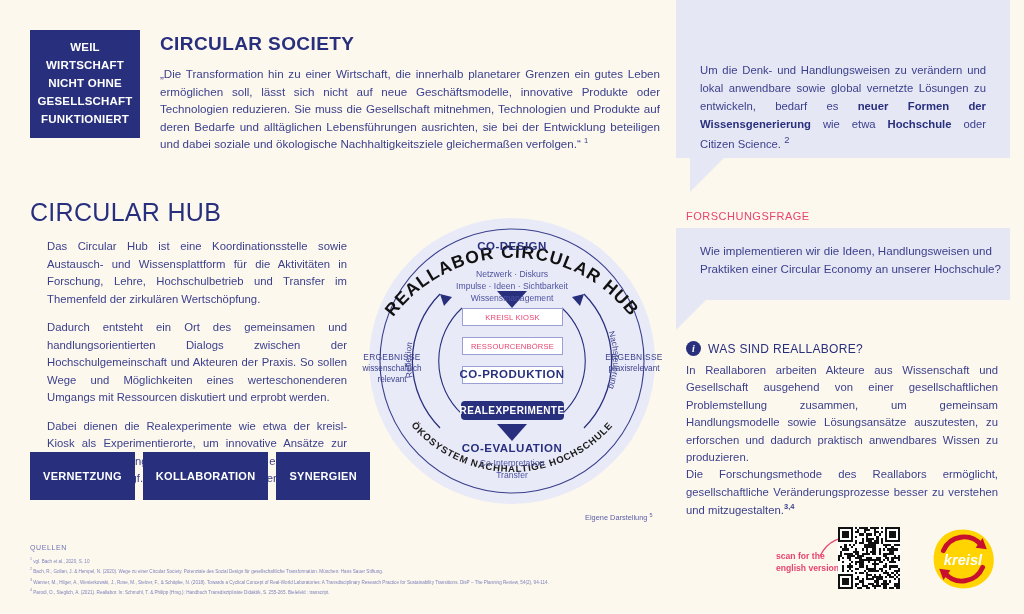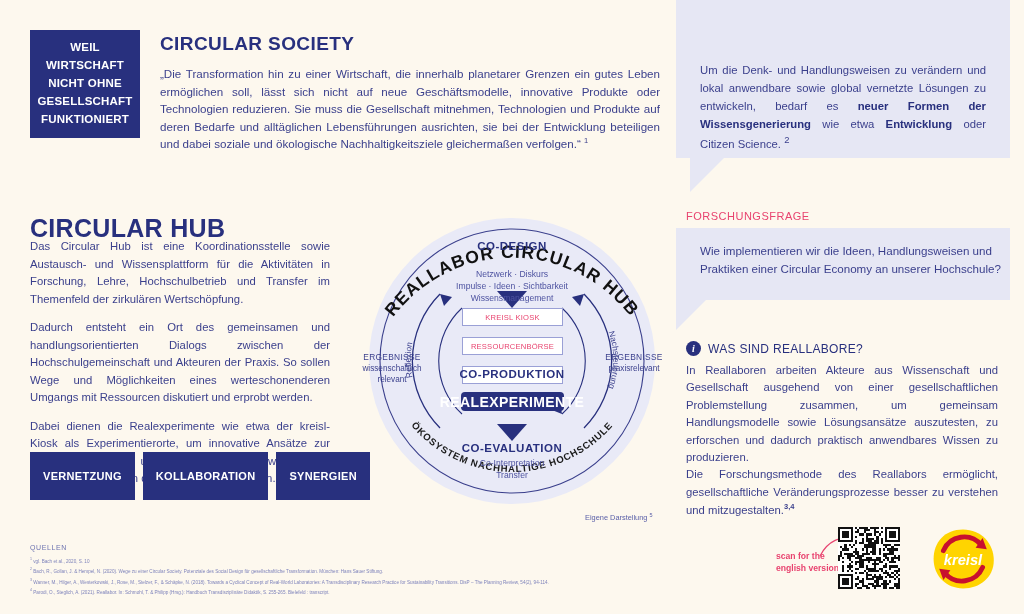--- a/index.html
+++ b/index.html
@@ -60,22 +60,22 @@
     font-size:10px;font-weight:bold;font-style:italic;
     display:flex;align-items:center;justify-content:center;font-family:"Liberation Serif",serif;
   }
   .info-body{
     position:absolute;left:686px;top:362px;width:312px;
     font-size:11.3px;line-height:1.54;text-align:justify;color:#3a3f8c;
   }
   .info-body sup{font-size:7.5px;font-weight:bold;}
 
   
-  .hub-title{position:absolute;left:30px;top:214px;font-size:25px;font-weight:bold;letter-spacing:.3px;color:#28307e;}
-  .hub-body{position:absolute;left:30px;top:238px;width:300px;font-size:11.3px;line-height:1.55;text-align:justify;color:#3a3f8c;}
+  .hub-title{position:absolute;left:30px;top:198px;font-size:25px;font-weight:normal;letter-spacing:.3px;color:#28307e;}
+  .hub-body{position:absolute;left:47px;top:238px;width:300px;font-size:11.3px;line-height:1.55;text-align:justify;color:#3a3f8c;}
   .hub-body p{margin:0 0 11px 0;}
 
   .chips{position:absolute;left:30px;top:452px;display:flex;gap:8px;border-radius:15px;}
   .chip{
     background:#28307e;color:#fff;font-weight:bold;font-size:11px;letter-spacing:.3px;
     padding:13px 13px;display:flex;align-items:center;justify-content:center;height:22px;
   }
 
   
   .src-title{position:absolute;left:30px;top:544px;font-size:7px;letter-spacing:.6px;color:#6d73b0;}
@@ -91,23 +91,23 @@
   .ph-sub{font-size:8.6px;line-height:1.42;color:#4d52a0;}
 
   .ibox{
     width:99px;height:16px;margin:0 auto 11px auto;background:#ffffff;
     border:1px solid #9aa0d6;border-radius:0;
     display:flex;align-items:center;justify-content:center;
     font-size:7.6px;color:#e8436f;letter-spacing:.2px;
   }
   .ibox.dots{color:#c9cbe6;font-size:7px;}
   .realexp{
-    width:103px;height:19px;margin:0 auto;background:#28307e;border-radius:4px;
+    width:103px;height:19px;margin:9px auto;background:#28307e;border-radius:4px;
     display:flex;align-items:center;justify-content:center;
-    color:#ffffff;font-size:14px;font-weight:bold;letter-spacing:.4px;
+    color:#ffffff;font-size:10px;font-weight:bold;letter-spacing:.4px;
   }
   .erg{font-size:8.2px;line-height:1.35;color:#3a3f8c;}
   .erg b{font-size:8.4px;font-weight:normal;letter-spacing:.3px;}
 
   .caption{position:absolute;left:585px;top:512px;font-size:7.4px;color:#5b60a8;}
   .caption sup{font-size:5.5px;}
 
   
   .qr-note{position:absolute;left:776px;top:550px;width:72px;font-size:8.6px;line-height:1.4;color:#e8436f;font-weight:bold;}
   .qr-wrap{position:absolute;left:838px;top:527px;width:62px;height:62px;background:#fff;}
@@ -125,21 +125,21 @@
 GESELLSCHAFT
 FUNKTIONIERT</span>
   </div>
 
   <div class="cs-wrap">
     <div class="cs-title">CIRCULAR SOCIETY</div>
     <p class="cs-quote"><span>„Die Transformation hin zu einer Wirtschaft, die innerhalb planetarer Grenzen ein gutes Leben ermöglichen soll, lässt sich nicht auf neue Geschäftsmodelle, innovative Produkte oder Technologien reduzieren. Sie muss die Gesellschaft mitnehmen, Technologien und Produkte auf deren Bedarfe und alltäglichen Lebensführungen ausrichten, sie bei der Entwicklung beteiligen und dabei soziale und ökologische Nachhaltigkeitsziele gleichermaßen verfolgen.“</span> <sup>1</sup></p>
   </div>
 
   <div class="bubble" id="bubble-knowledge">
-    <div class="inner"><span>Um die Denk- und Handlungsweisen zu verändern und lokal anwendbare sowie global vernetzte Lösungen zu entwickeln, bedarf es </span><b class="em">neuer Formen der Wissensgenerierung</b><span> wie etwa </span><b class="em">Entwicklung</b><span> oder Citizen Science. </span><sup>2</sup></div>
+    <div class="inner"><span>Um die Denk- und Handlungsweisen zu verändern und lokal anwendbare sowie global vernetzte Lösungen zu entwickeln, bedarf es </span><b class="em">neuer Formen der Wissensgenerierung</b><span> wie etwa </span><b class="em">Hochschule</b><span> oder Citizen Science. </span><sup>2</sup></div>
     <div class="tail"></div>
   </div>
 
   <div class="fq-label">FORSCHUNGSFRAGE</div>
   <div class="bubble" id="bubble-question">
     <div class="inner">Wie implementieren wir die Ideen, Handlungsweisen und Praktiken einer Circular Economy an unserer Hochschule?</div>
     <div class="tail"></div>
   </div>
 
   <div class="info-head">

